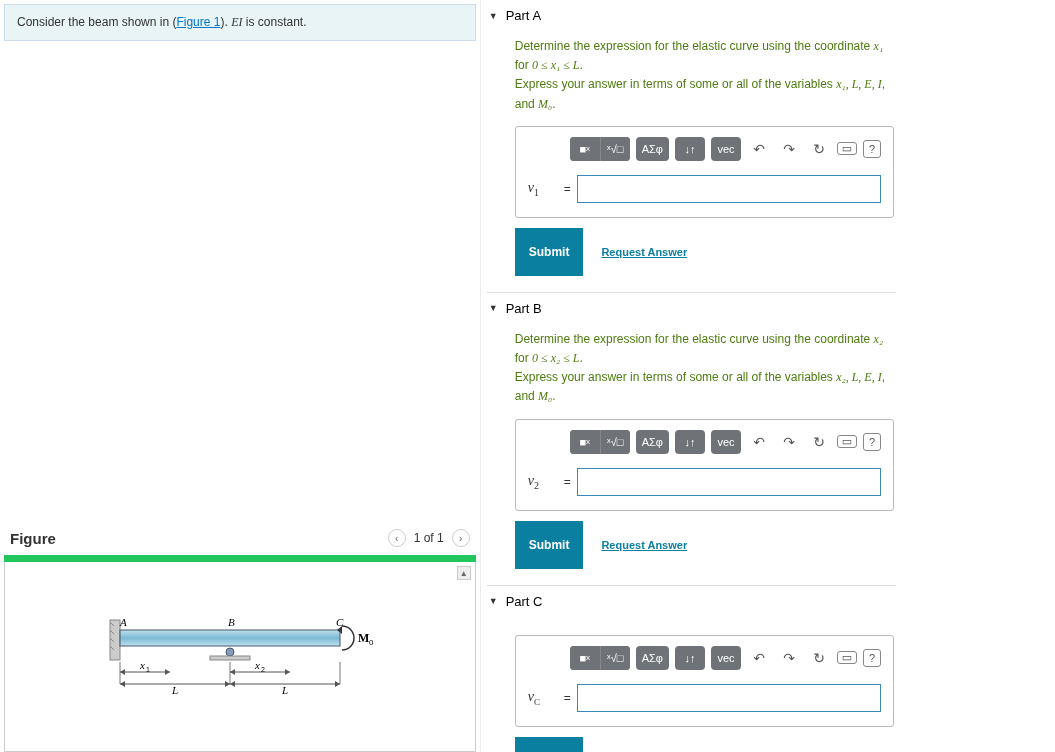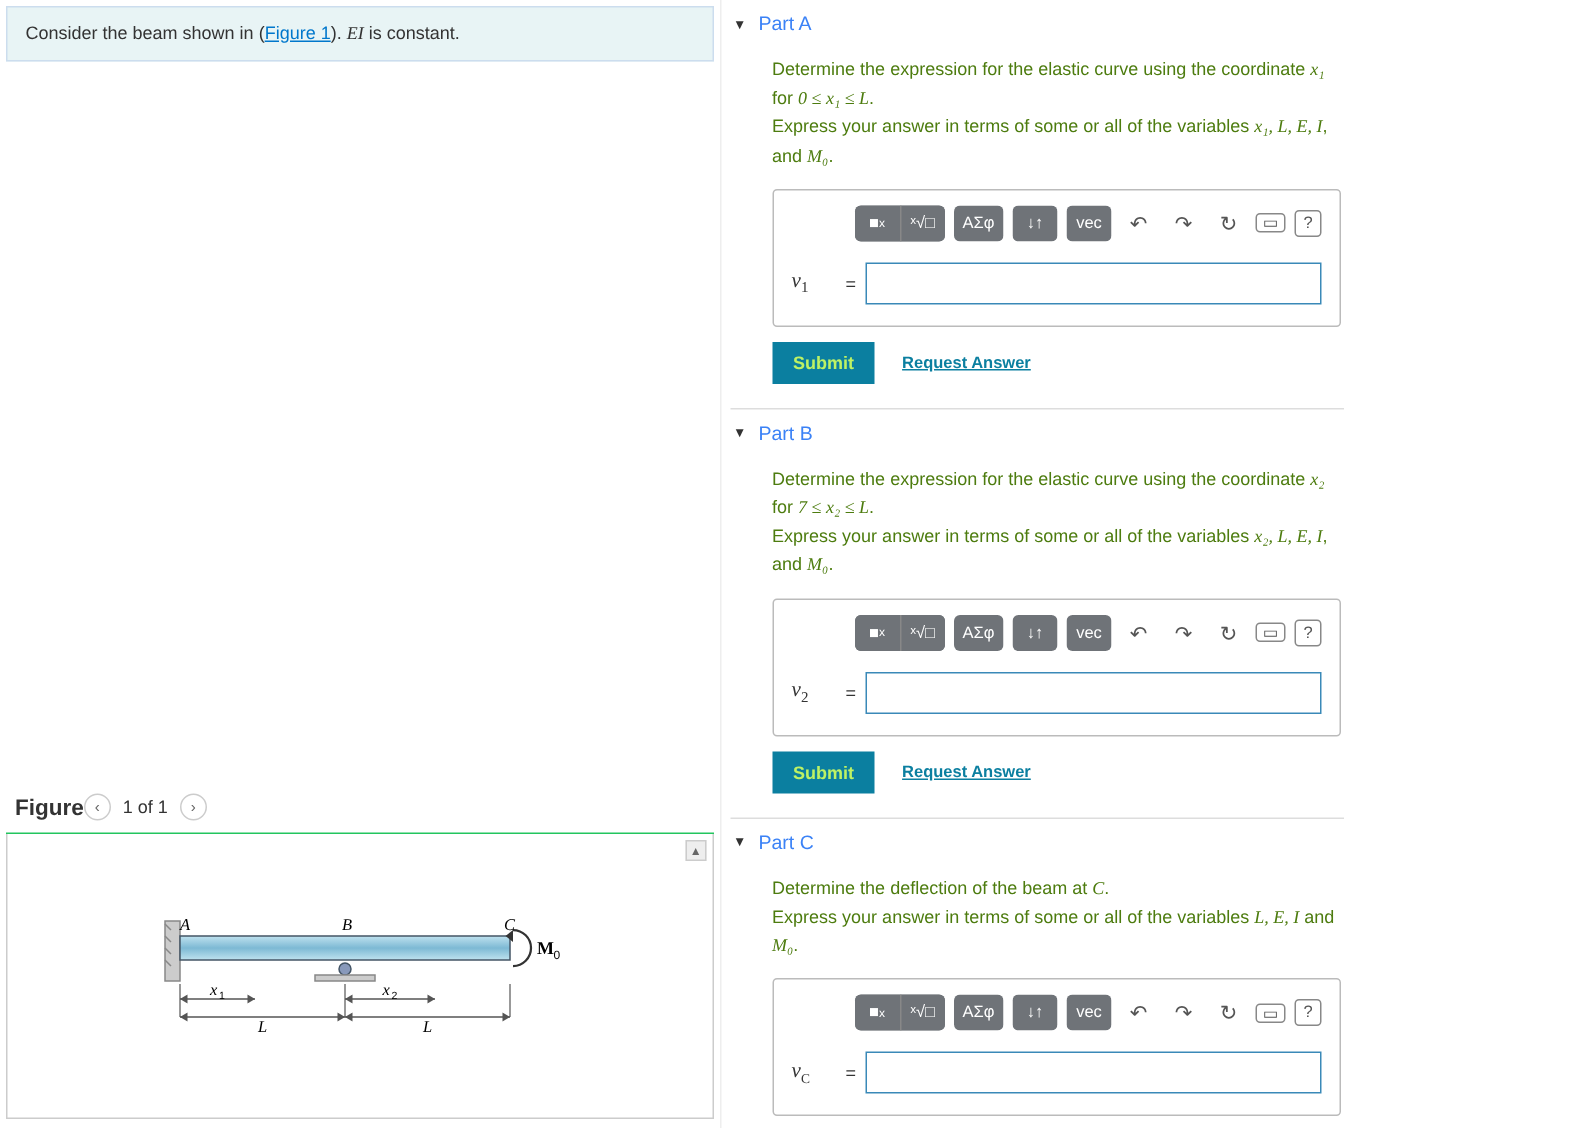--- a/index.html
+++ b/index.html
@@ -2,49 +2,49 @@
 <html><head>
   <meta charset="utf-8">
   <style>
     * { box-sizing: border-box; margin: 0; padding: 0; }
     body { font-family: Arial, Helvetica, sans-serif; font-size: 12px; color: #333; background: #fff; }
     .layout { display: flex; width: 902px; }
     .left { width: 558px; padding: 4px; }
     .right { flex: 1; padding: 0 6px 10px 6px; border-left: 1px solid #eee; }
     .problem-box { background: #e8f4f5; border: 1px solid #cde; padding: 10px 12px; color: #333; }
     .problem-box a { color: #0077cc; text-decoration: underline; }
-    .figure-head { display: flex; justify-content: flex-start; align-items: center; padding: 8px 6px; border-bottom: 1px solid #22c55e; margin-top: 480px; }
+    .figure-head { display: flex; justify-content: space-between; align-items: center; padding: 8px 6px; border-bottom: 7px solid #22c55e; margin-top: 480px; }
     .figure-head .title { font-size: 15px; font-weight: bold; color: #333; }
     .pager { display: flex; align-items: center; gap: 8px; font-size: 12px; color: #333; }
     .pager .btn { width: 18px; height: 18px; border: 1px solid #ccc; border-radius: 50%; display: flex; align-items: center; justify-content: center; background: #fff; cursor: pointer; font-size: 10px; color: #666; }
     .fig-wrap { border: 1px solid #ccc; border-top: none; height: 190px; position: relative; overflow: hidden; }
     .scroll-up { position: absolute; top: 4px; right: 4px; width: 14px; height: 14px; background: #eee; border: 1px solid #ccc; font-size: 8px; display:flex; align-items:center; justify-content:center; color:#666;}
     .beam-svg { margin: 50px auto 0; display: block; }
     .part-head { display: flex; align-items: center; gap: 8px; padding: 8px 2px 10px; border-top: 1px solid #ddd; margin-top: 6px; }
     .part-head:first-child { border-top: none; margin-top: 0; }
     .caret { font-size: 9px; color: #333; cursor: pointer; }
-    .part-title { font-size: 13px; color: #3b82f6; }
+    .part-title { font-size: 13px; color: #000000; }
     .part-body { padding: 4px 2px 10px 28px; }
     .prompt { font-size: 12px; color: #4d7c0f; line-height: 1.6; }
     .answer-box { border: 1px solid #bbb; border-radius: 3px; margin-top: 12px; padding: 10px 12px 14px; }
     .toolbar { display: flex; align-items: center; gap: 6px; margin-bottom: 14px; padding-left: 42px; }
     .tb-group { display: flex; background: #6f7378; border-radius: 4px; overflow: hidden; }
     .tb-btn { background: #6f7378; color: #fff; border: none; border-left: 1px solid #888; padding: 4px 6px; font-size: 11px; height: 24px; display:flex; align-items:center; cursor: pointer; min-width: 30px; justify-content: center; }
     .tb-btn:first-child { border-left: none; }
     .tb-plain { color: #555; background: none; border: none; width: 24px; height: 24px; font-size: 14px; cursor: pointer; display:flex; align-items:center; justify-content:center; }
     .tb-plain.kb { font-size: 11px; border: 1px solid #888; border-radius: 3px; width: 20px; height: 13px; padding: 0; }
     .tb-plain.help { border: 1px solid #888; border-radius: 3px; width: 18px; height: 18px; font-size: 11px; }
     .input-row { display: flex; align-items: center; gap: 6px; }
     .var-label { font-family: 'Times New Roman', serif; font-style: italic; font-size: 14px; min-width: 30px; }
     .var-label sub { font-size: 9px; font-style: normal; }
     .var-label .sub1 { font-size: 10px; }
     .eq { font-size: 12px; }
     .answer-input { flex: 1; max-width: 320px; height: 28px; border: 1px solid #3a89b8; padding: 2px 6px; font-size: 13px; }
     .actions { display: flex; align-items: center; gap: 18px; margin-top: 10px; }
-    .submit-btn { background: #0b7fa0; color: #bef264; border: none; padding: 7px 14px; font-size: 12px; font-weight: bold; cursor: pointer; }
+    .submit-btn { background: #0b7fa0; color: #ffffff; border: none; padding: 17px 14px; font-size: 12px; font-weight: bold; cursor: pointer; }
     .request-link { color: #0b7fa0; text-decoration: underline; font-size: 11px; font-weight: bold; cursor: pointer; }
     .ital { font-style: italic; font-family: 'Times New Roman', serif; }
   </style>
 </head>
 <body>
 
 <div class="layout">
 
   <div class="left">
     <div class="problem-box">
@@ -164,21 +164,21 @@
         <a class="request-link">Request Answer</a>
       </div>
     </div>
 
     <div class="part-head">
       <span class="caret">▼</span>
       <span class="part-title">Part B</span>
     </div>
     <div class="part-body">
       <div class="prompt">
-        <span>Determine the expression for the elastic curve using the coordinate </span><span class="ital">x₂</span><span> for </span><span class="ital">7 ≤ x₂ ≤ L</span>.<br>
+        <span>Determine the expression for the elastic curve using the coordinate </span><span class="ital">x₂</span><span> for </span><span class="ital">0 ≤ x₂ ≤ L</span>.<br>
         <span>Express your answer in terms of some or all of the variables </span><span class="ital">x₂, L, E, I</span><span>, and </span><span class="ital">M₀</span>.
       </div>
       <div class="answer-box">
         <div class="toolbar">
           <div class="tb-group">
             <button class="tb-btn">
                 <span>■</span>
                 <sup style="font-size:8px">x</sup>
               </button>
             <button class="tb-btn">
@@ -210,24 +210,20 @@
         <button class="submit-btn">Submit</button>
         <a class="request-link">Request Answer</a>
       </div>
     </div>
 
     <div class="part-head">
       <span class="caret">▼</span>
       <span class="part-title">Part C</span>
     </div>
     <div class="part-body">
-      <div class="prompt">
-        <span>Determine the deflection of the beam at </span><span class="ital">C</span><span>.</span><br>
-        <span>Express your answer in terms of some or all of the variables </span><span class="ital">L, E, I</span><span> and </span><span class="ital">M₀</span>.
-      </div>
       <div class="answer-box">
         <div class="toolbar">
           <div class="tb-group">
             <button class="tb-btn">
                 <span>■</span>
                 <sup style="font-size:8px">x</sup>
               </button>
             <button class="tb-btn">
                 <span style="position:relative">ˣ<span>√</span>□</span>
               </button>

